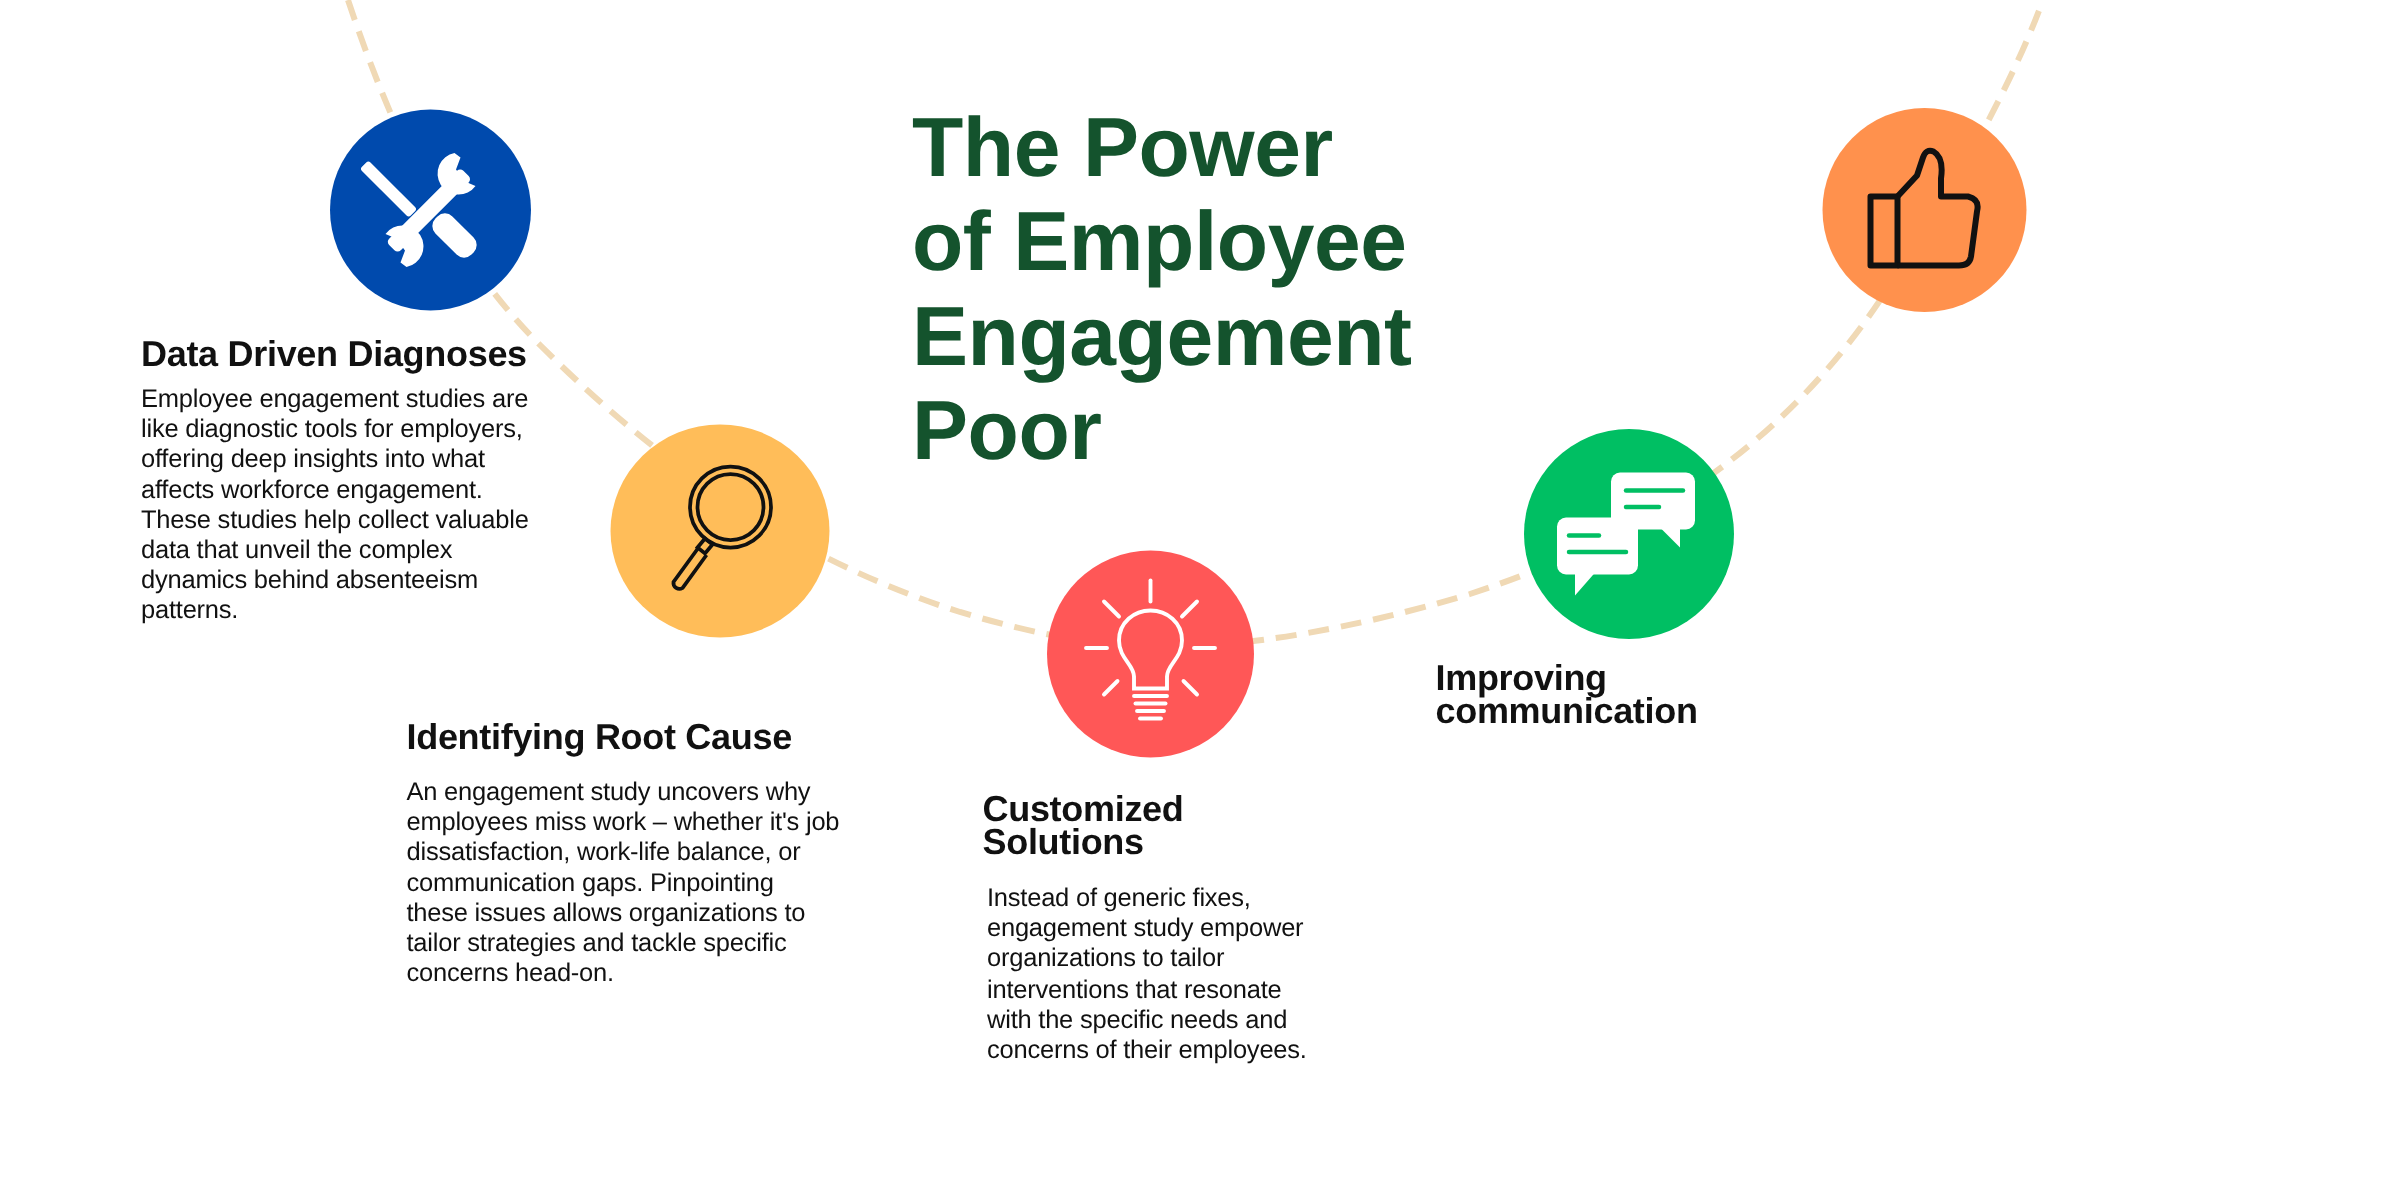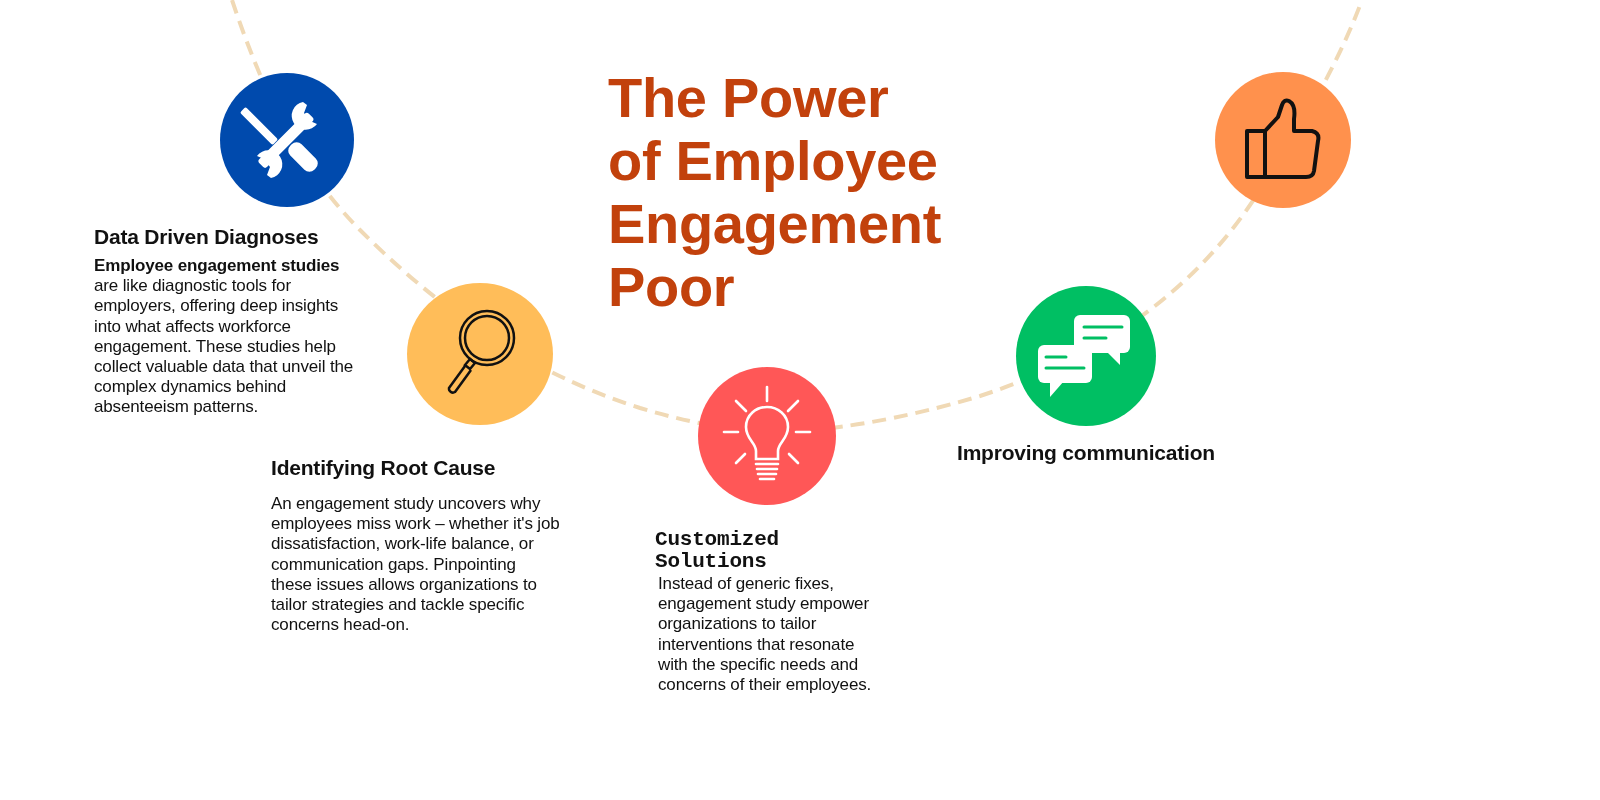--- a/index.html
+++ b/index.html
@@ -10,34 +10,34 @@
   }
   #arc { position: absolute; left: 0; top: 0; width: 1600px; height: 800px; }
   .circle {
     position: absolute; border-radius: 50%;
     display: flex; align-items: center; justify-content: center;
   }
   .circle svg { display: block; }
   .title {
     position: absolute; left: 608px; top: 66px;
     font-family: "Liberation Sans", "DejaVu Sans", sans-serif;
-    font-weight: 700; font-size: 56px; line-height: 63px; color: #c2410c;
+    font-weight: 700; font-size: 56px; line-height: 63px; color: #14532d;
     letter-spacing: -0.3px;
   }
   .title span { display: block; white-space: nowrap; }
   .card { position: absolute; }
   .card h3 {
-    margin: 0 0 8px 0; font-size: 21px; font-weight: 700; line-height: 22px; color: #111;
+    margin: 0 0 8px 0; font-size: 24px; font-weight: 700; line-height: 22px; color: #111;
     letter-spacing: -0.2px;
   }
   .card p {
     margin: 0; font-size: 17px; line-height: 20.2px; color: #111;
     letter-spacing: -0.15px;
   }
-  .card p b { font-weight: 700; }
+  .card p b { font-weight: 400; }
 </style>
 </head>
 <body>
 
 <svg id="arc" viewBox="0 0 1600 800">
   <path d="M 232 0 C 262 90, 300 170, 360 230 C 430 300, 520 370, 640 408 C 700 426, 740 431, 780 431 C 830 431, 900 420, 980 396 C 1090 360, 1190 300, 1260 190 C 1300 130, 1340 60, 1362 0" fill="none" stroke="#F0D9B5" stroke-width="4" stroke-dasharray="14 8"></path>
 </svg>
 
 <div class="title">
   <span>The Power</span>
@@ -116,27 +116,27 @@
       <path d="M27 36 L40 22 L44 10 Q46 4 51 6 Q58 10 56 24 L56 36 L74 36 Q82 38 80 46 L76 76 Q75 82 68 82 L27 82"></path>
     </g>
   </svg>
 </div>
 
 <div class="card" style="left:94px; top:226px; width:270px;">
   <h3>Data Driven Diagnoses</h3>
   <p><b>Employee engagement studies</b><span> are like diagnostic tools for employers, offering deep insights into what affects workforce engagement. These studies help collect valuable data that unveil the complex dynamics behind absenteeism patterns.</span></p>
 </div>
 
-<div class="card" style="left:271px; top:457px; width:290px;">
+<div class="card" style="left:271px; top:481px; width:290px;">
   <h3 style="margin-bottom:15px;">Identifying Root Cause</h3>
   <p>An engagement study uncovers why employees miss work – whether it's job dissatisfaction, work-life balance, or communication gaps. Pinpointing these issues allows organizations to tailor strategies and tackle specific concerns head-on.</p>
 </div>
 
 <div class="card" style="left:655px; top:529px; width:220px;">
-  <h3 style="margin-bottom:1px;font-family:Liberation Mono, monospace;">Customized Solutions</h3>
+  <h3 style="margin-bottom:16px;">Customized Solutions</h3>
   <p style="padding-left:3px;">Instead of generic fixes, engagement study empower organizations to tailor interventions that resonate with the specific needs and concerns of their employees.</p>
 </div>
 
 <div class="card" style="left:957px; top:442px; width:290px;">
   <h3>Improving communication</h3>
 </div>
 
 <div class="card" style="left:1236px; top:227px; width:245px;">
 </div>
 

